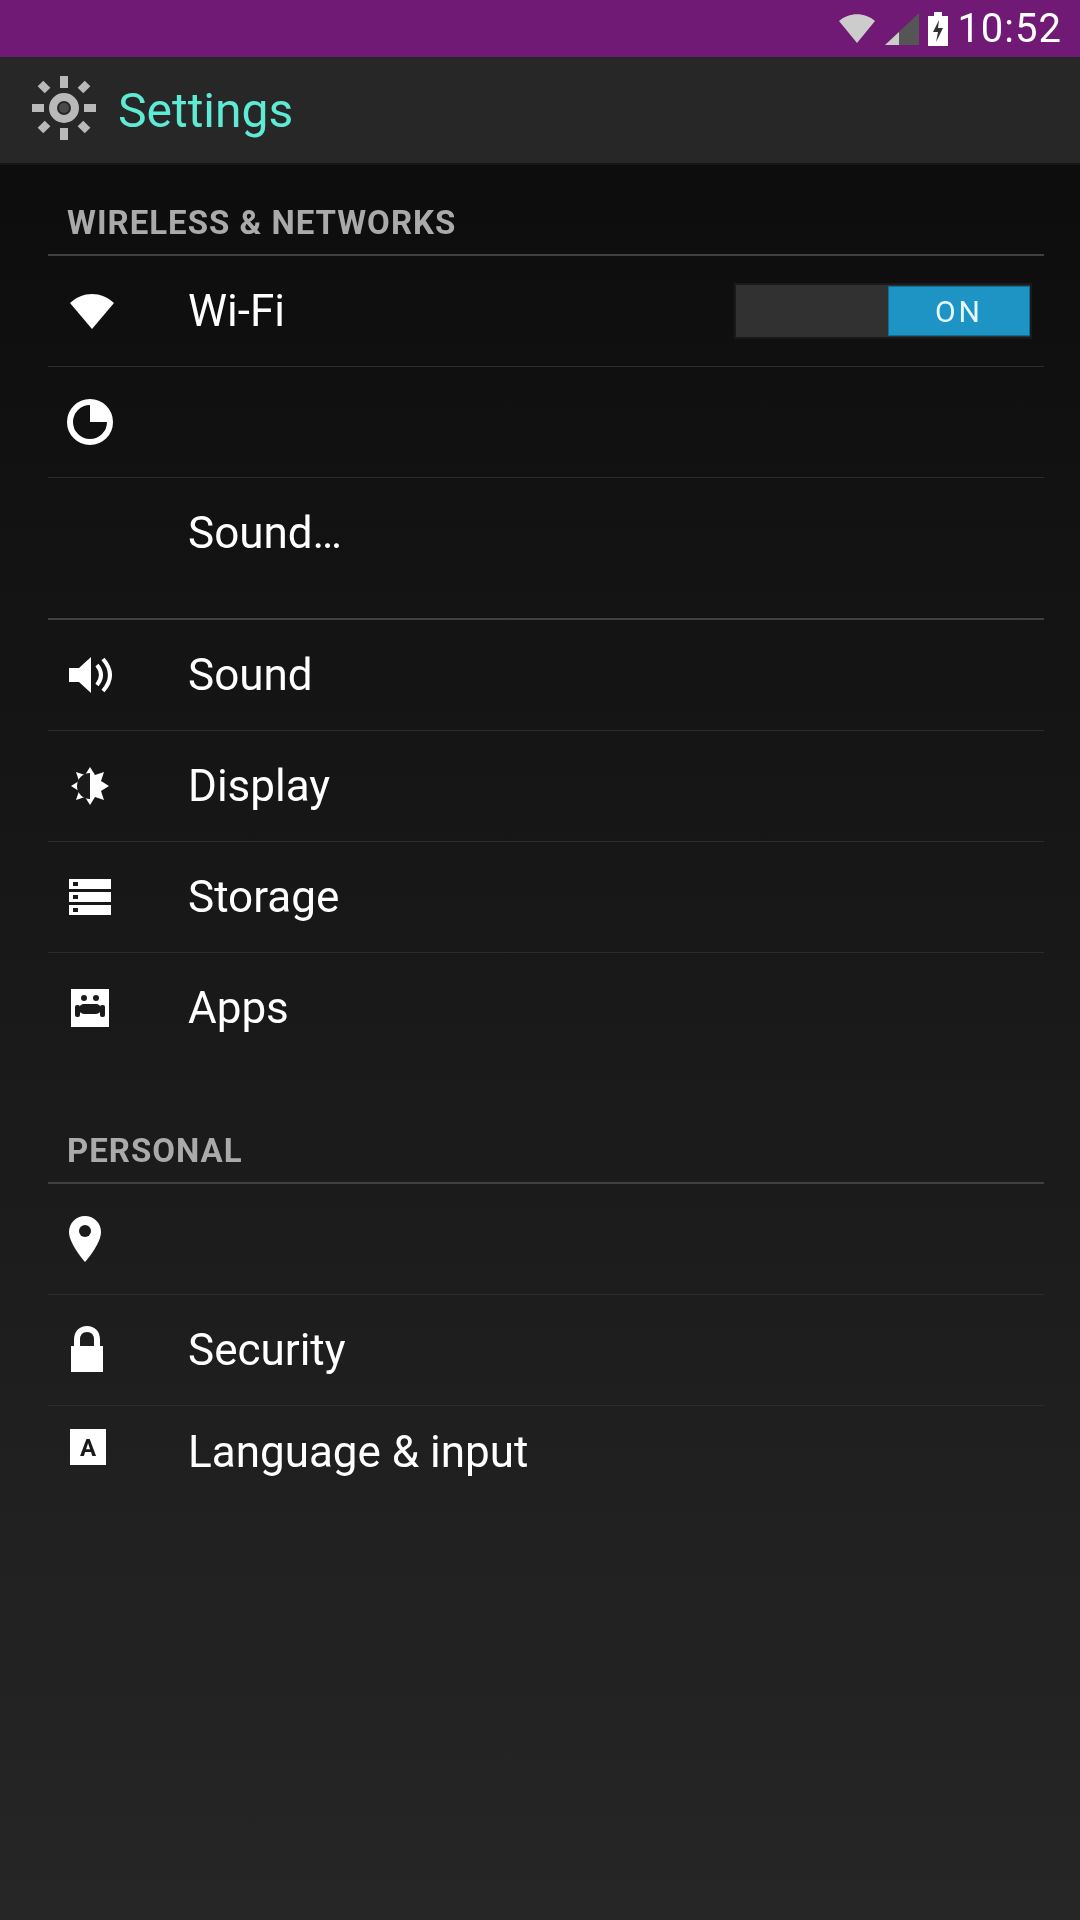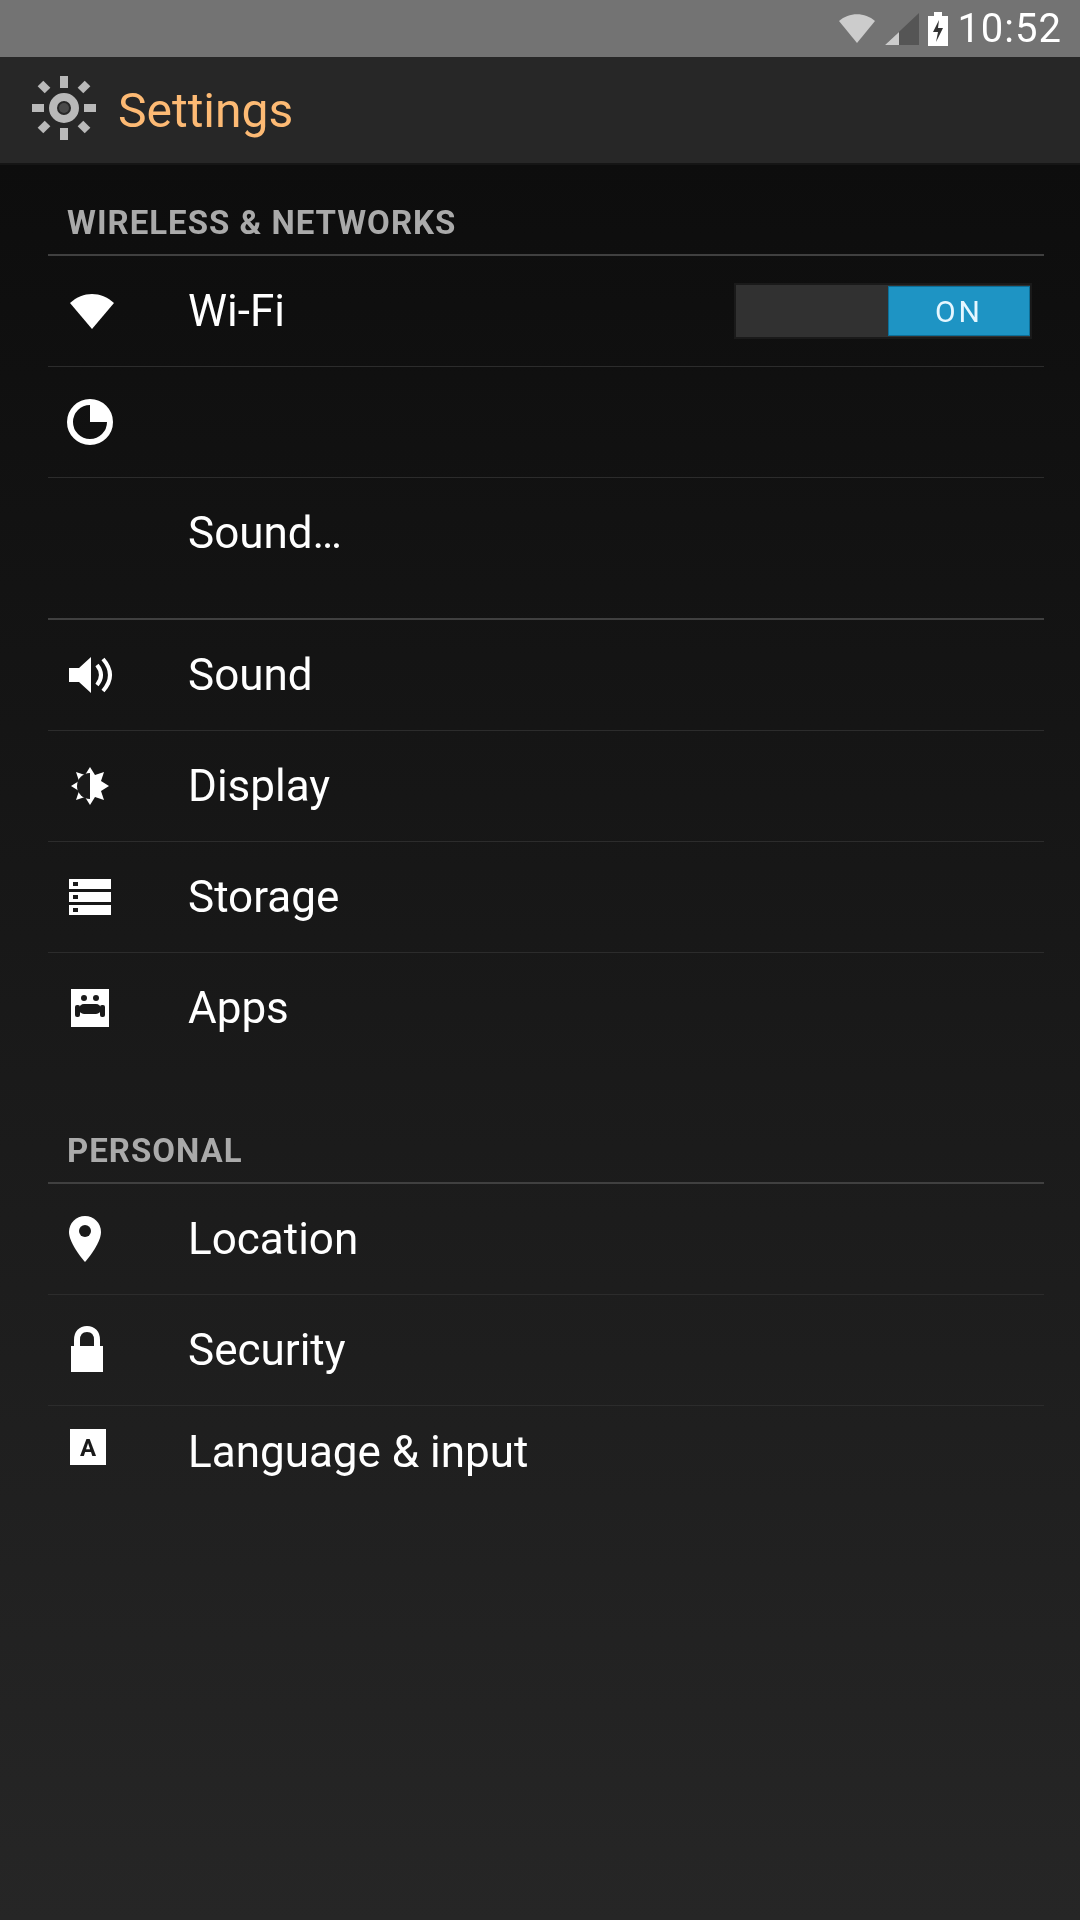--- a/index.html
+++ b/index.html
@@ -10,21 +10,21 @@
     color:#fff;
     overflow:hidden;
   }
   
   .status-bar {
     height:57px;
     display:flex;
     align-items:center;
     justify-content:flex-end;
     padding:0 18px;
-    background:#737373;
+    background:#701a75;
     gap:8px;
   }
   .status-bar .time {
     font-size:40px;
     color:#fff;
     font-weight:400;
     letter-spacing:1px;
   }
   .status-icon svg { display:block; }
   
@@ -32,21 +32,21 @@
     height:108px;
     background:#272727;
     display:flex;
     align-items:center;
     padding-left:30px;
     gap:20px;
     border-bottom:2px solid #151515;
   }
   .header-title {
     font-size:48px;
-    color:#fdba74;
+    color:#5eead4;
     font-weight:400;
   }
   
   .content {
     background:linear-gradient(#0d0d0d,#262626);
     height:calc(1920px - 57px - 108px);
     overflow:hidden;
     padding-left:12px;
   }
   .section-header {
@@ -256,21 +256,20 @@
   <div class="section-header">PERSONAL</div>
   <div class="section-divider"></div>
 
   <div class="item">
     <span class="icon">
       <svg width="36" height="50" viewBox="0 0 36 50">
         <path d="M18 2 C9 2 2 9 2 18 C2 30 18 48 18 48 C18 48 34 30 34 18 C34 9 27 2 18 2 Z" fill="#fff"></path>
         <circle cx="18" cy="17" r="6" fill="#1a1a1a"></circle>
       </svg>
     </span>
-    <span class="label">Location</span>
   </div>
   <div class="item-divider"></div>
 
   <div class="item">
     <span class="icon">
       <svg width="40" height="48" viewBox="0 0 40 48">
         <rect x="4" y="20" width="32" height="26" fill="#fff"></rect>
         <path d="M10 20 L10 14 C10 7 14 3 20 3 C26 3 30 7 30 14 L30 20" fill="none" stroke="#fff" stroke-width="6"></path>
       </svg>
     </span>

